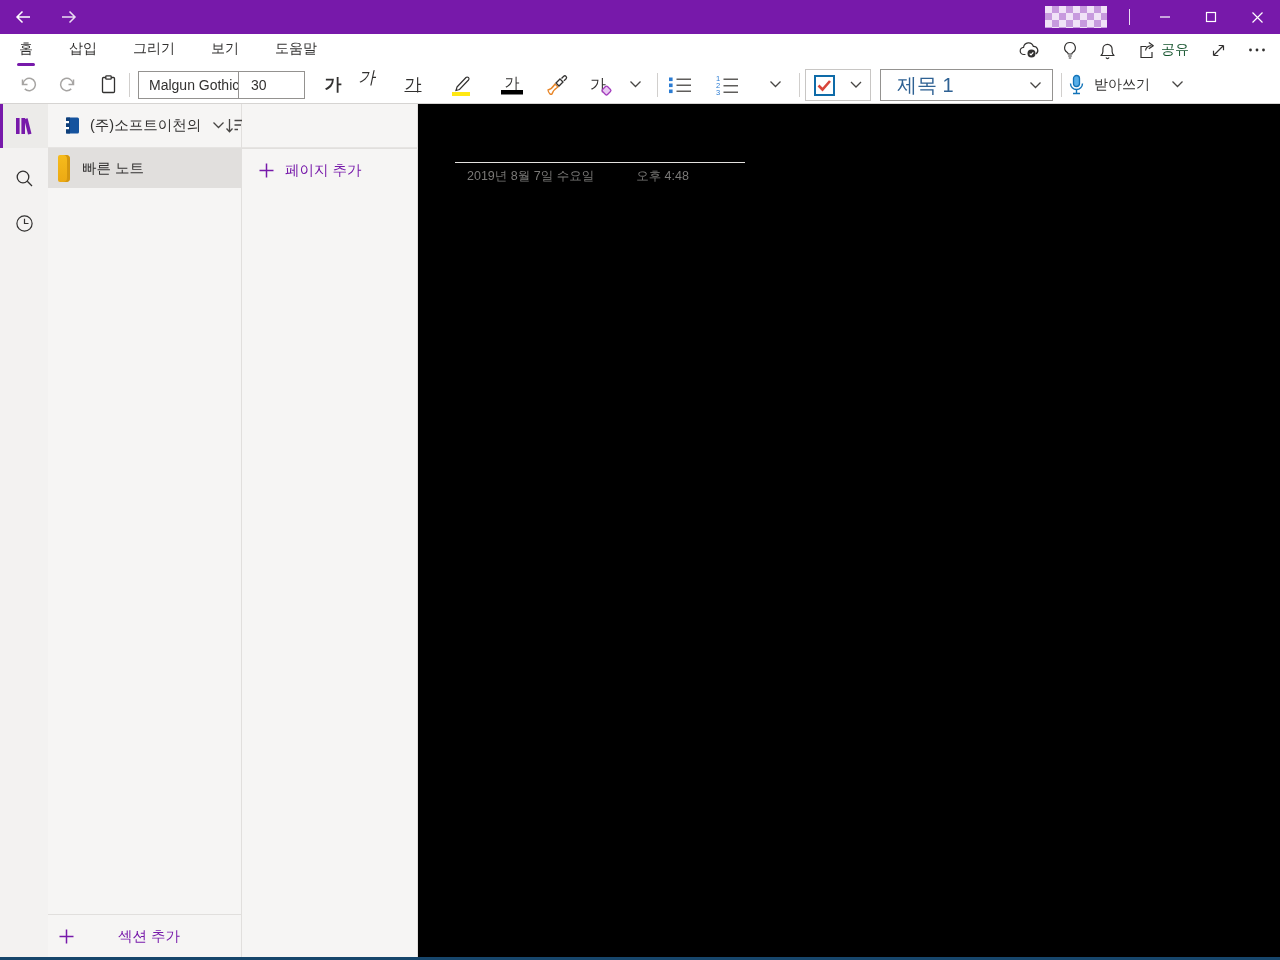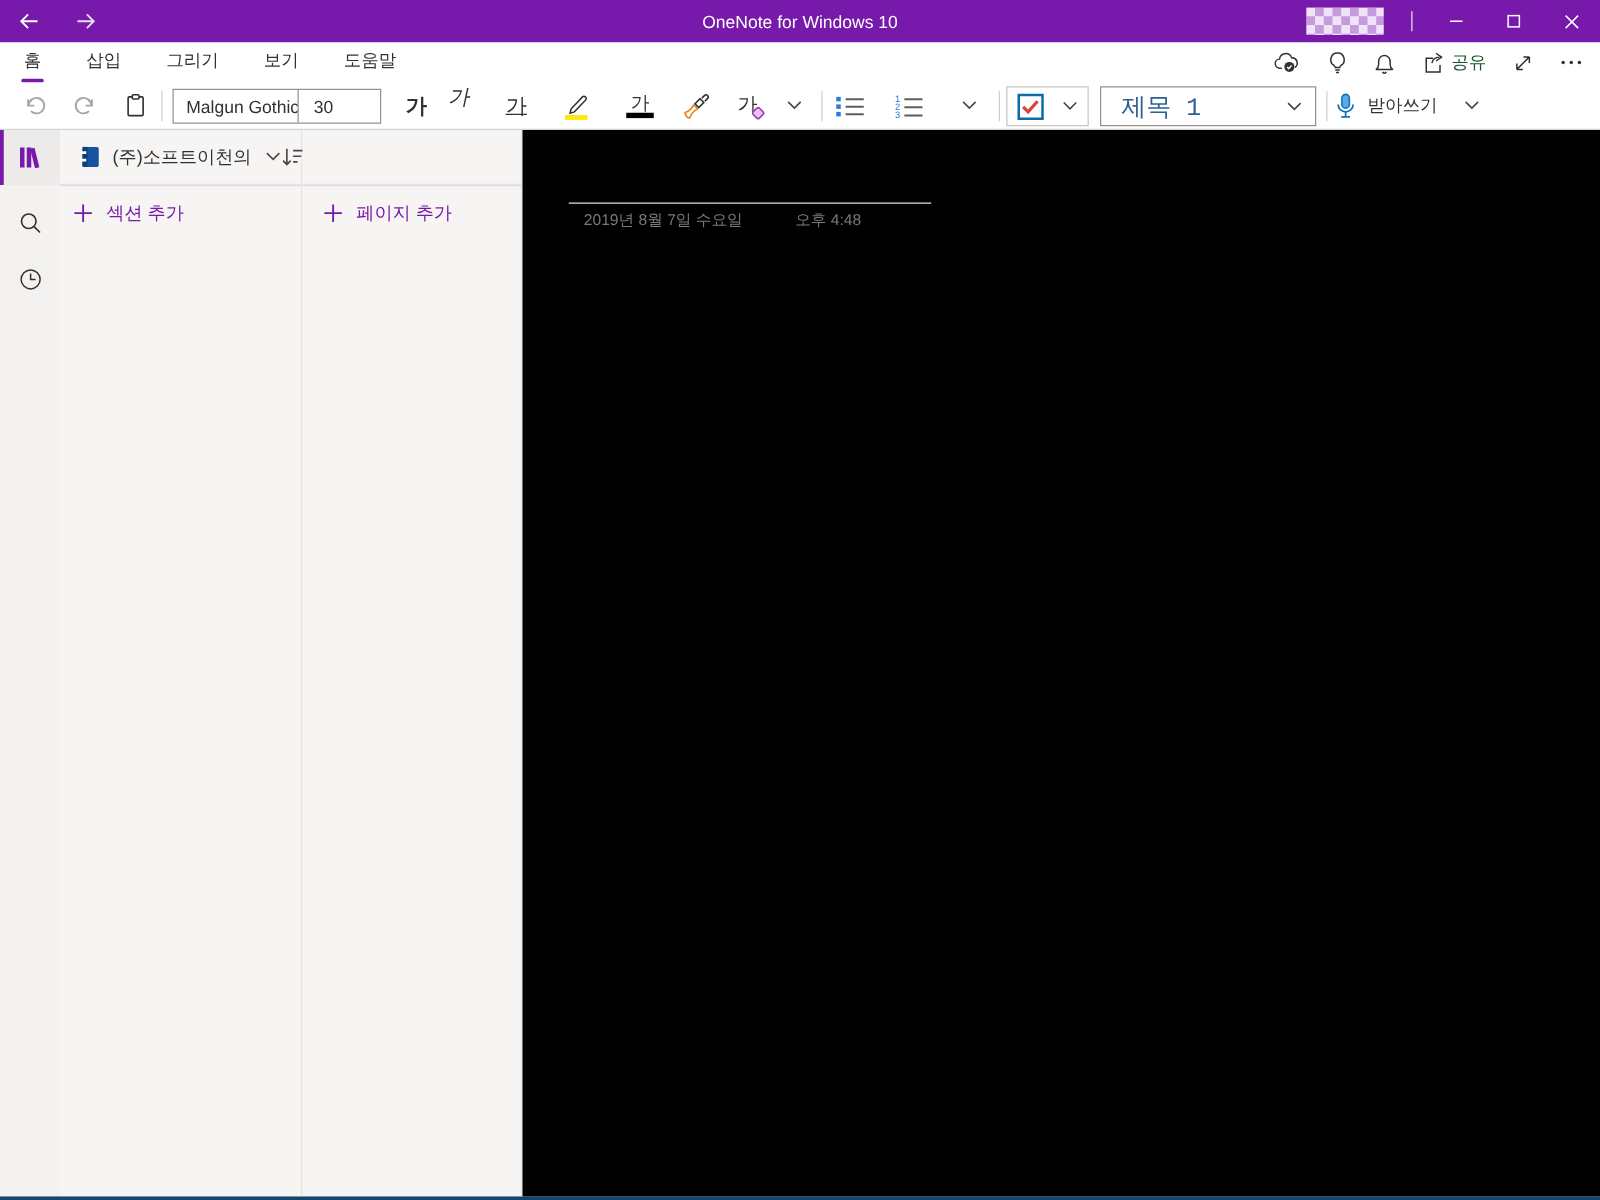--- a/index.html
+++ b/index.html
@@ -37,21 +37,21 @@
   .fontbox .fsize { padding-left:12px; }
   .ko-btn { font-size:17px; color:#323130; }
   .bold { font-weight:bold; }
   .italic { transform:skewX(-12deg); display:inline-block; }
   .underline { text-decoration:underline; }
   .todo-box { position:absolute; left:805px; top:3px; width:66px; height:32px; border:1px solid #c8c6c4;
     background:#fff; display:flex; align-items:center; justify-content:space-between; padding:0 8px; cursor:pointer; }
   .todo-check { width:21px; height:21px; border:2px solid #0e6ba8; display:flex; align-items:center; justify-content:center; }
   .stylebox { position:absolute; left:880px; top:3px; width:173px; height:32px; border:1px solid #949290;
     background:#fff; display:flex; align-items:center; justify-content:space-between; padding:0 10px 0 16px; cursor:pointer; }
-  .stylebox .stext { font-size:20px; color:#2e6193;font-family:Liberation Mono, monospace; }
+  .stylebox .stext { font-size:20px; color:#2e6193; }
   .dictate { position:absolute; left:1068px; top:0; height:37px; display:flex; align-items:center; gap:9px; cursor:pointer;
     font-size:14px; color:#323130; }
 
   
   .main { display:flex; height:853px; }
   .rail { width:48px; background:#f3f2f1; flex:none; position:relative; }
   .rail-item { position:relative; height:44px; display:flex; align-items:center; justify-content:center; cursor:pointer; }
   .rail-item.selected { background:#ecebe9; }
   .rail-item.selected::before { content:""; position:absolute; left:0; top:0; bottom:0; width:3px; background:#7719AA; }
   .rail-mid { height:36px; display:flex; align-items:center; justify-content:center; cursor:pointer; }
@@ -68,21 +68,21 @@
   .sort-btn { margin-left:auto; margin-right:14px; cursor:pointer; }
   .pane-list { flex:1 1 auto; }
   .row { height:40px; display:flex; align-items:center; cursor:pointer; font-size:14.5px; color:#323130; }
   .row.selected { background:#e1dfdd; }
   .sec-tab { width:12px; height:27px; margin:0 0 0 10px; border-radius:2px 4px 4px 2px;
     background:linear-gradient(#f6bb1c,#eca913); box-shadow:inset -3px 0 0 #d4960f; flex:none; }
   .sec-label { margin-left:12px; }
   .page-label { margin-left:20px; }
   .pane-footer { flex:none; height:43px; border-top:1px solid #e1dfdd; display:flex; align-items:center; cursor:pointer; }
   .add-label { color:#7719AA; font-size:14.5px; margin-left:10px; }
-  .sections-pane .pane-footer { padding-left:10px; }
+  .sections-pane .pane-footer { padding-left:10px;gap:33px; }
   .pages-pane .pane-footer { padding-left:16px; }
 
   .canvas { flex:1 1 auto; background:#000000; position:relative; }
   .title-underline { position:absolute; left:37px; top:58px; width:290px; height:1px; background:#e3e1df; }
   .date-row { position:absolute; left:49px; top:64px; font-size:12.5px; color:#7a7977; display:flex; }
   .date-time { margin-left:42px; }
 
   .bottom-strip { height:3px; background:#17466B; }
 
   svg { display:block; }
@@ -98,21 +98,20 @@
         </svg>
     </span>
   </div>
   <div class="nav-btn" style="opacity:.85">
     <span>
       <svg width="20" height="20" viewBox="0 0 20 20">
           <path d="M3 10h13M10.5 4.5 16 10l-5.5 5.5" stroke="#fff" stroke-width="1.5" fill="none"></path>
         </svg>
     </span>
   </div>
-  <div class="win-title">OneNote for Windows 10</div>
   <div class="tb-right">
     <div class="pixelate-user"></div>
     <div class="tb-sep"></div>
     <div class="win-ctl">
       <span>
         <svg width="12" height="12" viewBox="0 0 12 12">
             <path d="M1 6h10" stroke="#fff" stroke-width="1.2"></path>
           </svg>
       </span>
     </div>
@@ -390,20 +389,26 @@
             <path d="M1.5 1.5 6.5 6.5 11.5 1.5" stroke="#484644" stroke-width="1.3" fill="none"></path>
           </svg>
       </span>
       <span class="sort-btn">
         <svg width="20" height="19" viewBox="0 0 20 19">
             <path d="M9.5 4.5H19M9.5 9H16M9.5 13.5H13" stroke="#484644" stroke-width="1.3"></path>
             <path d="M4.5 3v12.5M1.5 12.5 4.5 15.7 7.5 12.5" stroke="#484644" stroke-width="1.3" fill="none"></path>
           </svg>
       </span>
     </div>
+    <div class="pane-list">
+      <div class="row selected">
+        <span class="sec-tab"></span>
+        <span class="sec-label">빠른 노트</span>
+      </div>
+    </div>
     <div class="pane-footer">
       <span>
         <svg width="17" height="17" viewBox="0 0 17 17">
             <path d="M8.5 1.5v14M1.5 8.5h14" stroke="#7719AA" stroke-width="1.5"></path>
           </svg>
       </span>
       <span class="add-label">섹션 추가</span>
     </div>
   </div>
 

